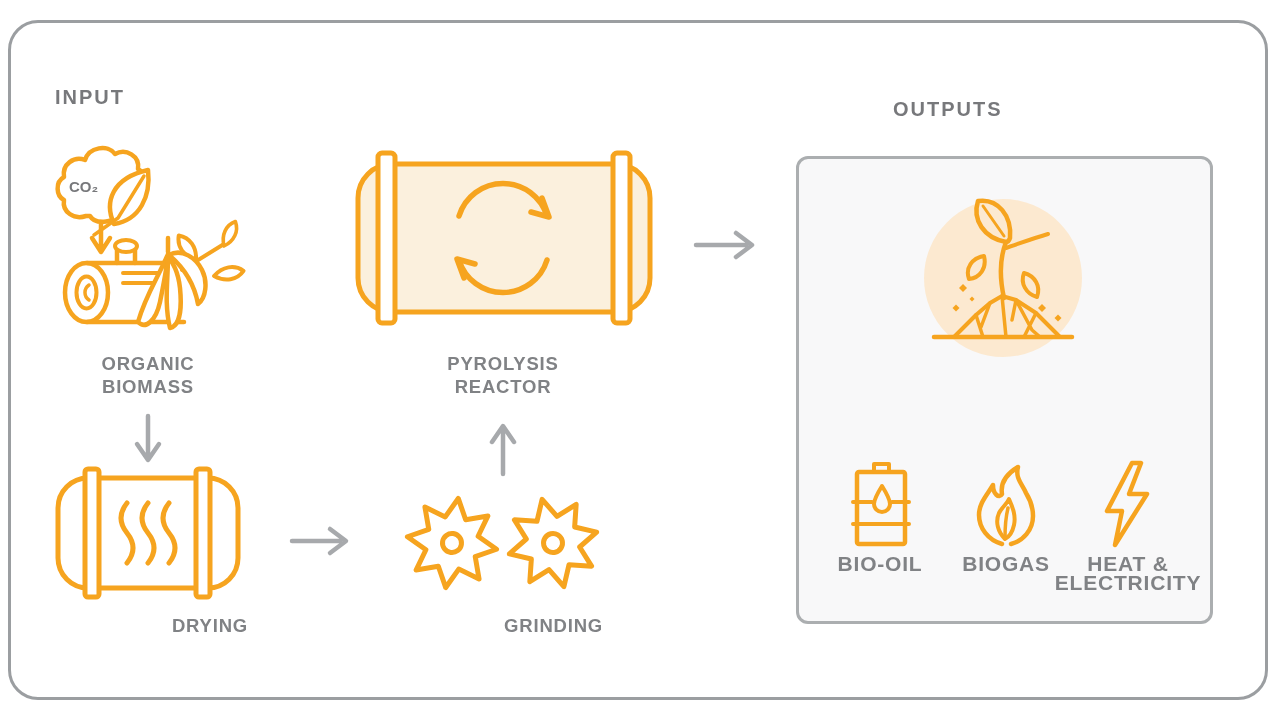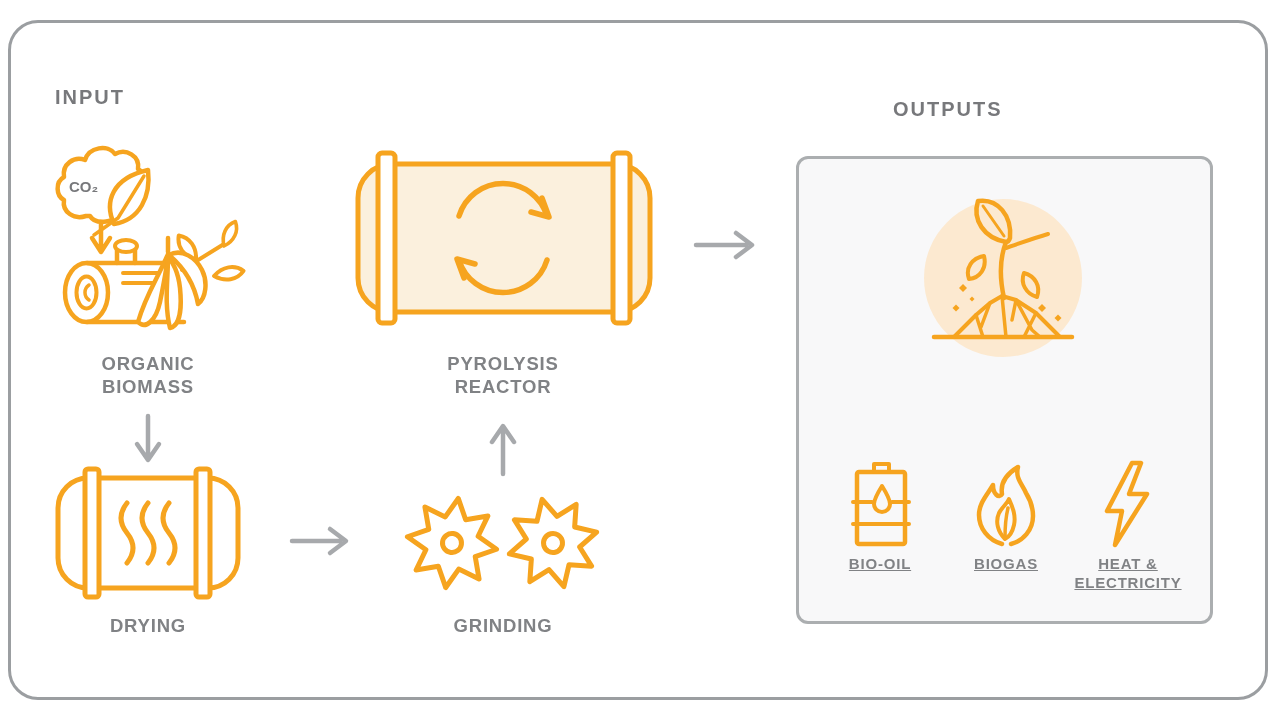--- a/index.html
+++ b/index.html
@@ -16,21 +16,21 @@
   *{margin:0;padding:0;box-sizing:border-box;}
   body{background:#fff;font-family:"Liberation Sans",sans-serif;}
   .canvas{position:relative;width:1280px;height:720px;background:#fff;overflow:hidden;}
   .card{position:absolute;left:8px;top:20px;width:1260px;height:680px;
         border:3px solid var(--card-border);border-radius:30px;background:#fff;}
   .hdr{position:absolute;text-align:left;font-weight:bold;font-size:20px;
        letter-spacing:2px;color:var(--text-gray);}
   .lbl{position:absolute;text-align:center;font-weight:bold;color:var(--label-gray);
        letter-spacing:0.8px;white-space:pre-line;}
   .lbl-lg{font-size:18.5px;line-height:23px;}
-  .lbl-sm{font-size:15px;line-height:19px;text-decoration:underline;}
+  .lbl-sm{font-size:21px;line-height:19px;}
   .abs{position:absolute;}
   .panel{position:absolute;left:796px;top:156px;width:417px;height:468px;
          background:var(--panel-fill);border:3px solid var(--panel-border);border-radius:12px;}
   svg{display:block;overflow:visible;}
   .stroke{fill:none;stroke:var(--accent);stroke-linecap:round;stroke-linejoin:round;}
   .wfill{fill:#fff;stroke:var(--accent);stroke-linecap:round;stroke-linejoin:round;}
   .gray{fill:none;stroke:var(--arrow-gray);stroke-linecap:round;stroke-linejoin:round;}
 </style>
 </head>
 <body>
@@ -79,21 +79,21 @@
 
   <svg class="abs" style="left:55px;top:466px;" width="186" height="134" viewBox="0 0 186 134">
     <rect class="wfill" stroke-width="5" x="3" y="12" width="180" height="110" rx="30"></rect>
     <rect class="wfill" stroke-width="5" x="30" y="3" width="14" height="128" rx="3"></rect>
     <rect class="wfill" stroke-width="5" x="141" y="3" width="14" height="128" rx="3"></rect>
     <path class="stroke" stroke-width="5" d="M72,37 c-8,10 -8,20 0,30 c8,10 8,20 0,30"></path>
     <path class="stroke" stroke-width="5" d="M93,37 c-8,10 -8,20 0,30 c8,10 8,20 0,30"></path>
     <path class="stroke" stroke-width="5" d="M114,37 c-8,10 -8,20 0,30 c8,10 8,20 0,30"></path>
   </svg>
 
-  <div class="lbl lbl-lg" style="left:48px;top:614px;width:200px;">DRYING</div>
+  <div class="lbl lbl-lg" style="left:48px;top:614px;width:200px;text-align:right;">DRYING</div>
 
   <svg class="abs" style="left:288px;top:524px;" width="66" height="34" viewBox="0 0 66 34">
     <path class="gray" stroke-width="4.5" d="M4,17 H52 M42,5 L58,17 L42,29"></path>
   </svg>
 
   <svg class="abs" style="left:355px;top:150px;" width="298" height="176" viewBox="0 0 298 176">
     <rect x="3" y="14" width="292" height="148" rx="34" fill="var(--accent-fill)" stroke="var(--accent)" stroke-width="5"></rect>
     <rect class="wfill" stroke-width="5" x="23" y="3" width="17" height="170" rx="4"></rect>
     <rect class="wfill" stroke-width="5" x="258" y="3" width="17" height="170" rx="4"></rect>
     <path class="stroke" stroke-width="5.5" d="M104,66 A46 46 0 0 1 192,66"></path>
@@ -113,21 +113,21 @@
     <g transform="translate(49,55) rotate(8)">
       <polygon class="wfill" stroke-width="5" points="45,0 24.9,10.3 31.8,31.8 10.3,24.9 0,45 -10.3,24.9 -31.8,31.8 -24.9,10.3 -45,0 -24.9,-10.3 -31.8,-31.8 -10.3,-24.9 0,-45 10.3,-24.9 31.8,-31.8 24.9,-10.3"></polygon>
       <circle class="wfill" stroke-width="5" r="9.5"></circle>
     </g>
     <g transform="translate(150,55) rotate(31)">
       <polygon class="wfill" stroke-width="5" points="45,0 24.9,10.3 31.8,31.8 10.3,24.9 0,45 -10.3,24.9 -31.8,31.8 -24.9,10.3 -45,0 -24.9,-10.3 -31.8,-31.8 -10.3,-24.9 0,-45 10.3,-24.9 31.8,-31.8 24.9,-10.3"></polygon>
       <circle class="wfill" stroke-width="5" r="9.5"></circle>
     </g>
   </svg>
 
-  <div class="lbl lbl-lg" style="left:403px;top:614px;width:200px;">GRINDING</div>
+  <div class="lbl lbl-lg" style="left:403px;top:614px;width:200px;text-align:right;">GRINDING</div>
 
   <svg class="abs" style="left:692px;top:228px;" width="70" height="34" viewBox="0 0 70 34">
     <path class="gray" stroke-width="4.5" d="M4,17 H54 M44,5 L60,17 L44,29"></path>
   </svg>
 
   <div class="panel"></div>
 
   <svg class="abs" style="left:920px;top:196px;" width="166" height="166" viewBox="0 0 166 166">
     <circle cx="83" cy="82" r="79" fill="var(--peach-circle)"></circle>
     <path class="stroke" stroke-width="4.5" d="M14,141 H152"></path>

